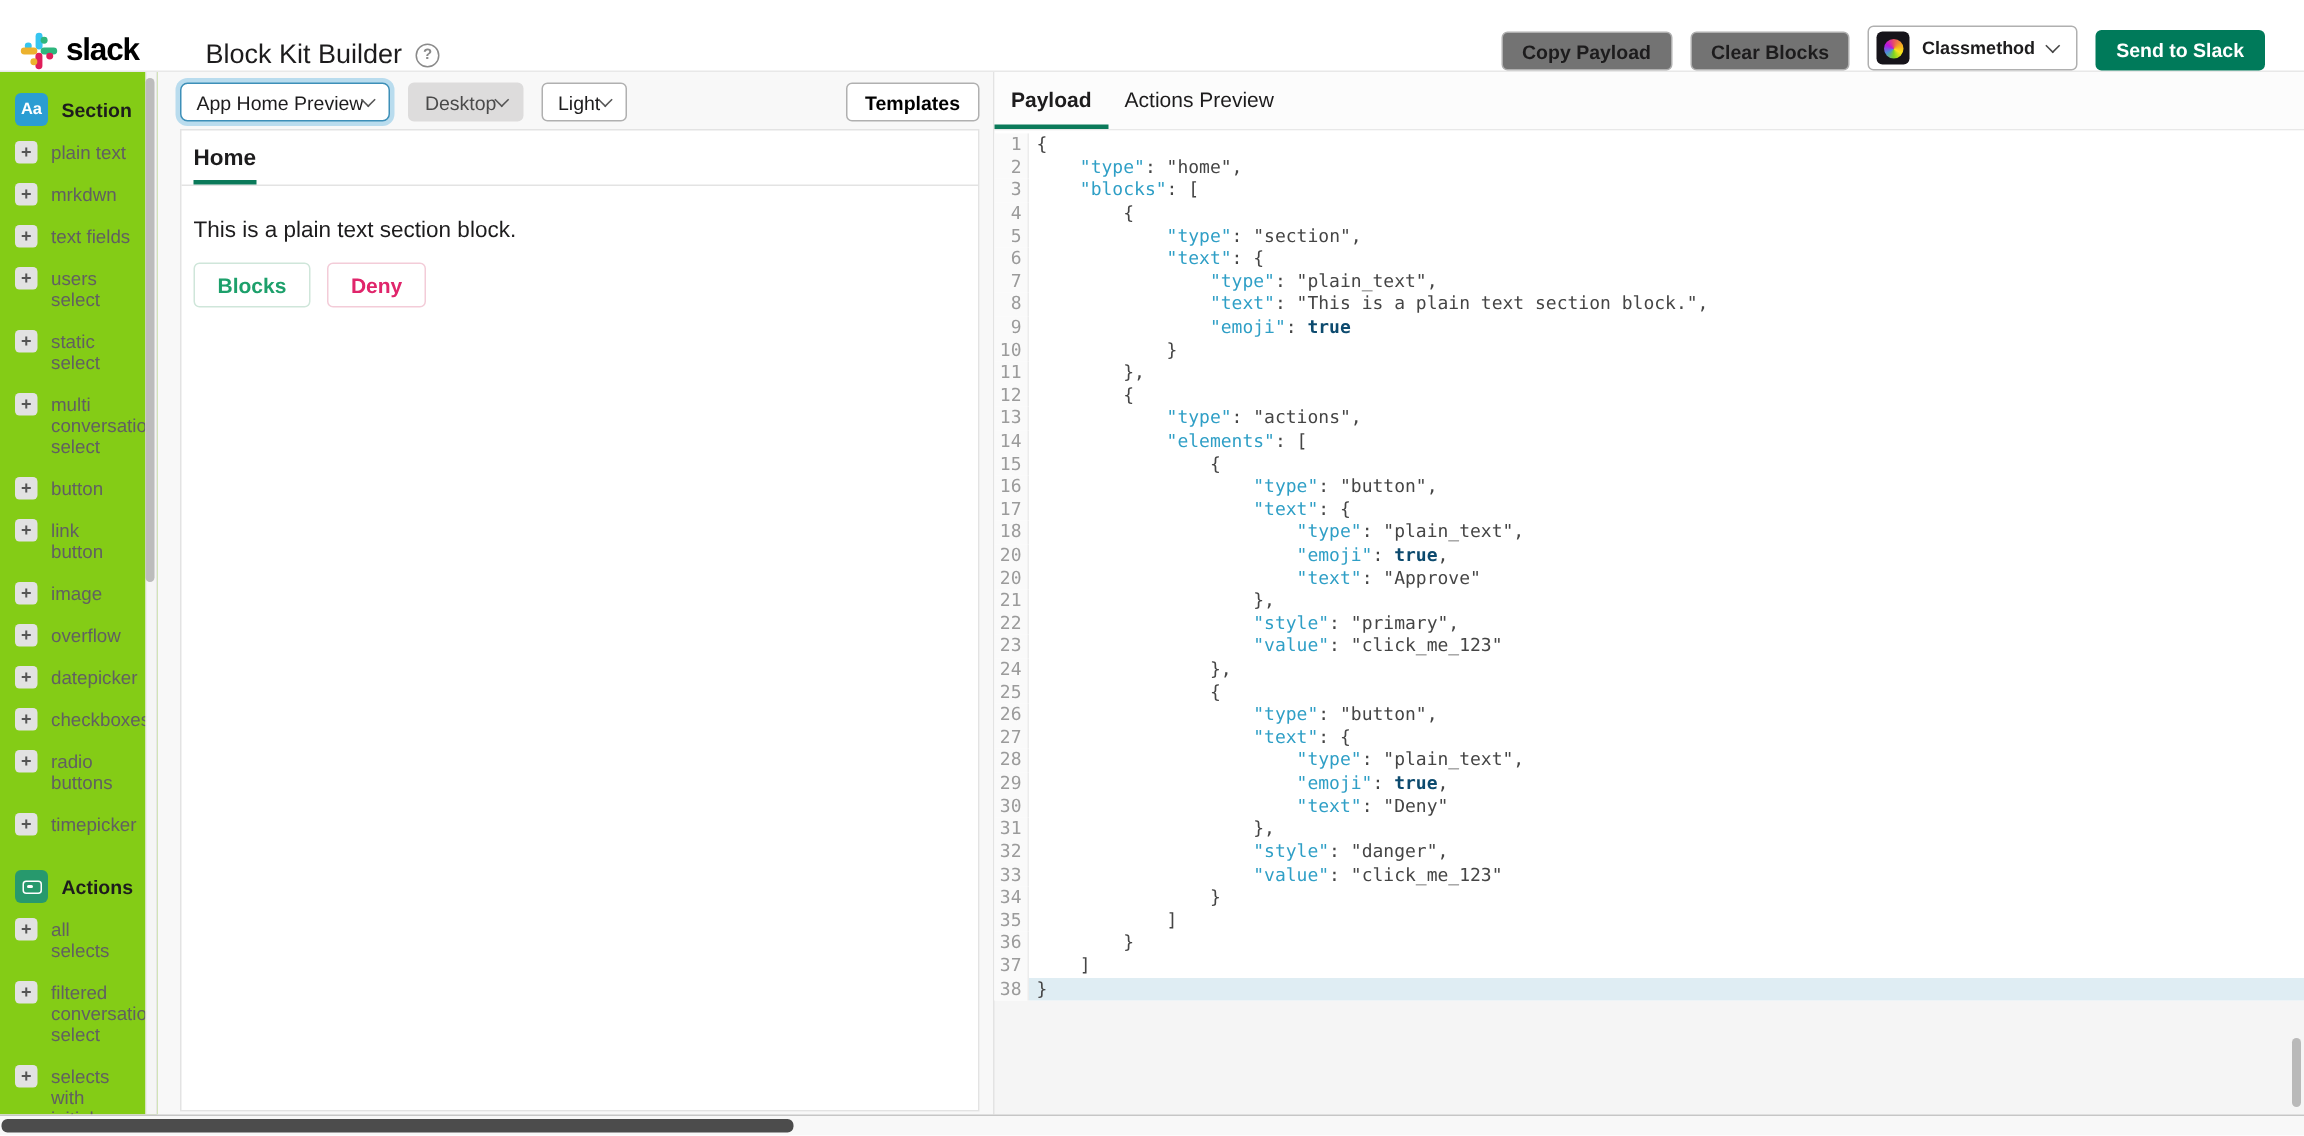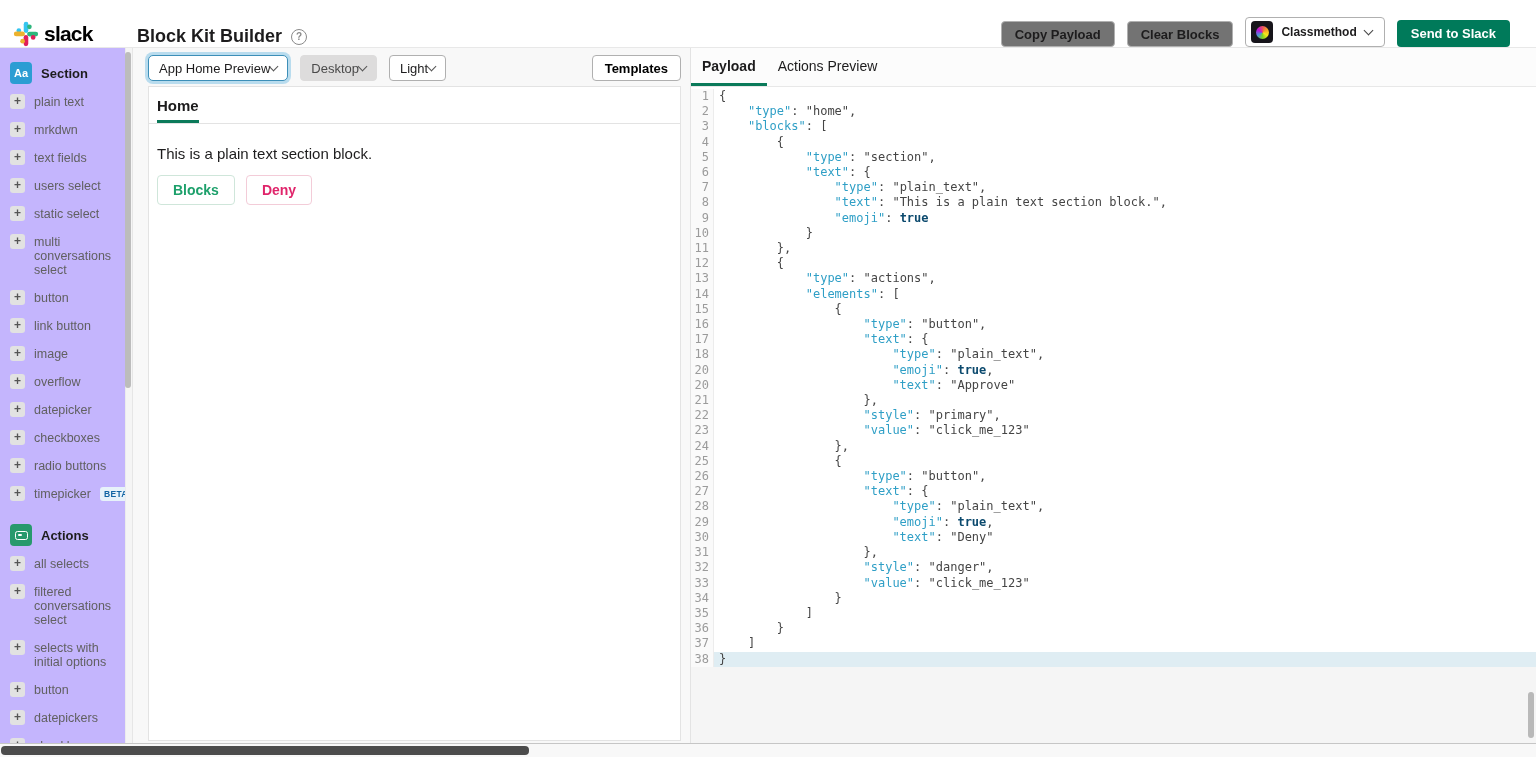--- a/index.html
+++ b/index.html
@@ -6,21 +6,21 @@
   html,body { width:1536px; height:757px; overflow:hidden; }
   body { font-family:"Liberation Sans", sans-serif; color:#1d1c1d; background:#fff; }
   .app { width:1536px; height:757px; display:flex; flex-direction:column; }
 
   
   .header { height:48px; flex:none; display:flex; align-items:flex-end; background:#fff;
             border-bottom:1px solid #e8e8e8; padding:0 26px 0 13px; }
   .logo { display:flex; align-items:center; gap:5px; width:114px; cursor:pointer; }
   .logo-word { font-size:21px; font-weight:800; letter-spacing:-0.8px; color:#000; }
   .title-wrap { display:flex; align-items:center; gap:9px; margin-left:10px; }
-  .page-title { font-size:18px; font-weight:700; }
+  .page-title { font-size:18px; font-weight:400; }
   .help-icon { width:16px; height:16px; border:1px solid #8a8a8a; border-radius:50%;
                color:#8a8a8a; font-size:10px; font-weight:700; display:flex;
                align-items:center; justify-content:center; cursor:pointer; }
   .hdr-spacer { flex:1; }
   .hdr-btn { height:26px; padding:0 13px; margin-left:12px; background:#737373;
              border:1px solid #b0b0b0; border-radius:4px; font-weight:700; font-size:13px;
              color:#1d1c1d; display:inline-flex; align-items:center; cursor:pointer; }
   .ws-select { height:30px; margin-left:12px; padding:0 12px 0 5px; border:1px solid #b0b0b0;
                border-radius:4px; display:inline-flex; align-items:center; gap:8px; cursor:pointer; background:#fff; }
   .ws-avatar { width:22px; height:22px; border-radius:4px; background:#16141a;
@@ -31,21 +31,21 @@
   .chev { width:7px; height:7px; border-right:1.6px solid #454545; border-bottom:1.6px solid #454545;
           transform:rotate(45deg); margin-top:-4px; flex:none; }
   .send-btn { height:27px; margin-left:12px; padding:0 14px; background:#007a5a; color:#fff;
               border:none; border-radius:4px; font-weight:700; font-size:13px;
               display:inline-flex; align-items:center; cursor:pointer; }
 
   
   .main { flex:1; display:flex; min-height:0; }
 
   
-  .sidebar { width:133px; flex:none; background:#c4b5fd; position:relative; overflow:hidden;
+  .sidebar { width:105px; flex:none; background:#84cc16; position:relative; overflow:hidden;
              padding:8px 16px 0 10px; border-right:1px solid #e6e6e6; }
   .sb-group { display:flex; align-items:center; gap:9px; margin:16px 0 4px; }
   .sb-group:first-child { margin-top:6px; }
   .sb-group-label { font-weight:700; font-size:13px; color:#1d1c1d; }
   .sb-icon { width:22px; height:22px; border-radius:4px; flex:none; display:flex;
              align-items:center; justify-content:center; }
   .icon-section { background:#2b9dd3; color:#fff; font-weight:700; font-size:11px; }
   .icon-actions { background:#27996d; }
   .btn-glyph { width:13px; height:9px; border:1.5px solid #fff; border-radius:2.5px;
                display:flex; align-items:center; padding-left:2px; }

